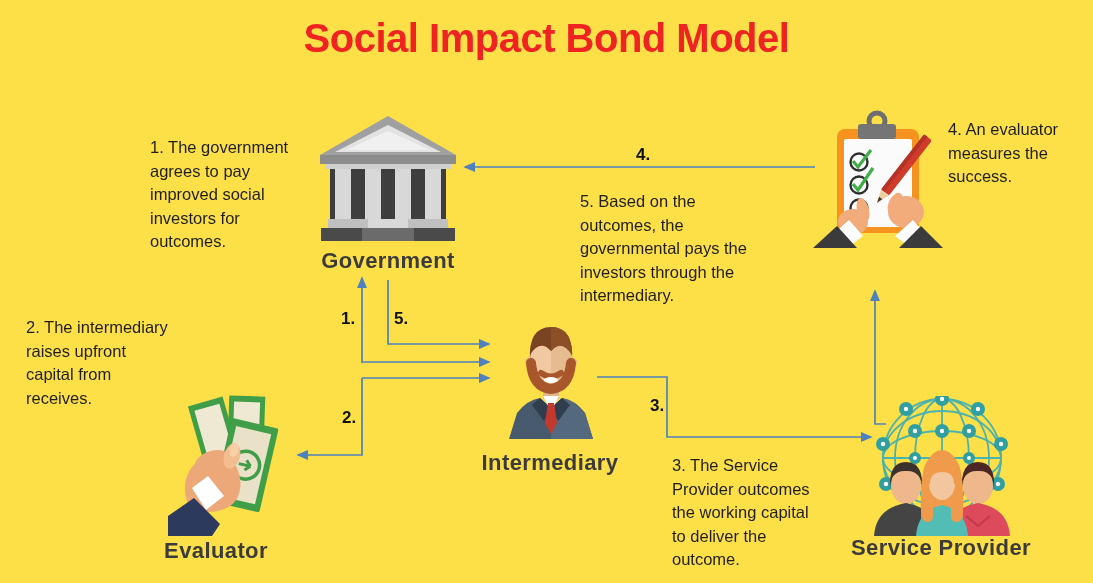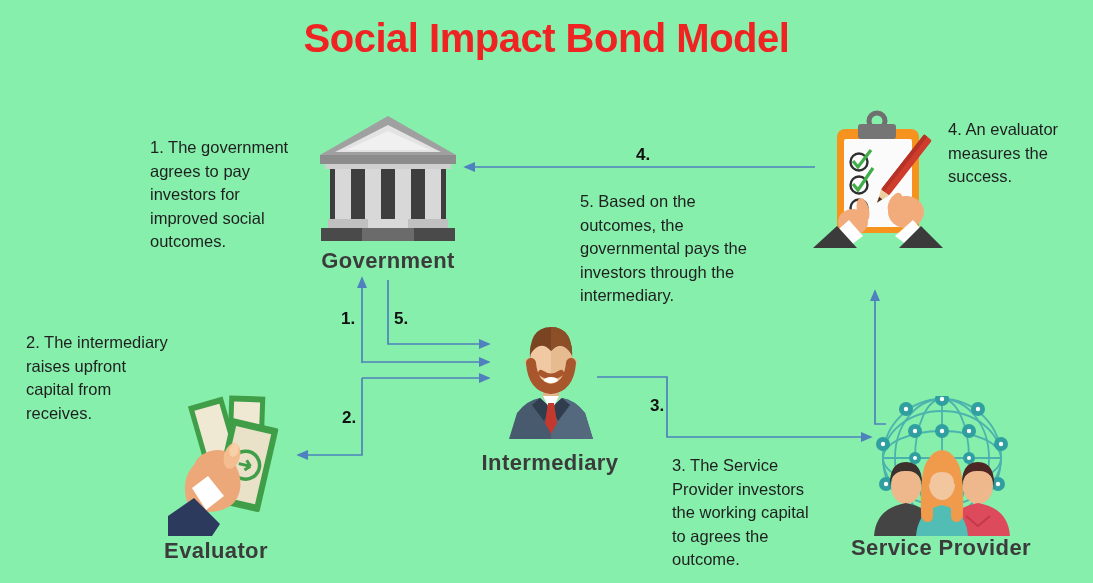--- a/index.html
+++ b/index.html
@@ -5,21 +5,21 @@
   :root{
     --arrow-color:#4e81bd;
     --title-color:#f02323;
     --label-color:#3b3b3b;
     --body-color:#1f1f1f;
     --stepnum-color:#111111;
   }
   *{margin:0;padding:0;box-sizing:border-box;}
   html,body{background:#ffffff;}
   #canvas{
-    position:relative;width:1093px;height:583px;background:#86efac;overflow:hidden;
+    position:relative;width:1093px;height:583px;background:#fde047;overflow:hidden;
     font-family:"Liberation Sans", sans-serif;
   }
   .abs{position:absolute;}
   #title{
     top:16px;left:0;width:1093px;text-align:center;
     font-size:40px;font-weight:bold;letter-spacing:-.5px;color:var(--title-color);
   }
   .entity-label{
     text-align:center;font-size:22px;font-weight:bold;color:var(--label-color);
     letter-spacing:.4px;z-index:4;
@@ -199,37 +199,37 @@
     <rect x="56" y="88" width="11" height="38" rx="5.5" fill="#f09a4c"></rect>
     <rect x="85" y="88" width="11" height="38" rx="5.5" fill="#f09a4c"></rect>
     <ellipse cx="76" cy="88" rx="13" ry="16" fill="#f2c69e"></ellipse>
     <path d="M61,88 Q61,62 76,62 Q91,62 91,88 L88,88 Q88,76 76,76 Q64,76 64,88 Z" fill="#f09a4c"></path>
   </svg>
   <div class="abs entity-label" style="left:816px;top:535px;width:250px">Service Provider</div>
 
   <div class="abs note" style="left:150px;top:136px">
     <div>1. The government</div>
     <div>agrees to pay</div>
+    <div>improved social</div>
     <div>investors for</div>
-    <div>improved social</div>
     <div>outcomes.</div>
   </div>
 
-  <div class="abs note" style="left:26px;top:331px">
+  <div class="abs note" style="left:26px;top:316px">
     <div>2. The intermediary</div>
     <div>raises upfront</div>
     <div>capital from</div>
     <div>receives.</div>
   </div>
 
   <div class="abs note" style="left:672px;top:454px">
     <div>3. The Service</div>
-    <div>Provider investors</div>
+    <div>Provider outcomes</div>
     <div>the working capital</div>
-    <div>to agrees the</div>
+    <div>to deliver the</div>
     <div>outcome.</div>
   </div>
 
   <div class="abs note" style="left:948px;top:118px">
     <div>4. An evaluator</div>
     <div>measures the</div>
     <div>success.</div>
   </div>
 
   <div class="abs note" style="left:580px;top:190px">

